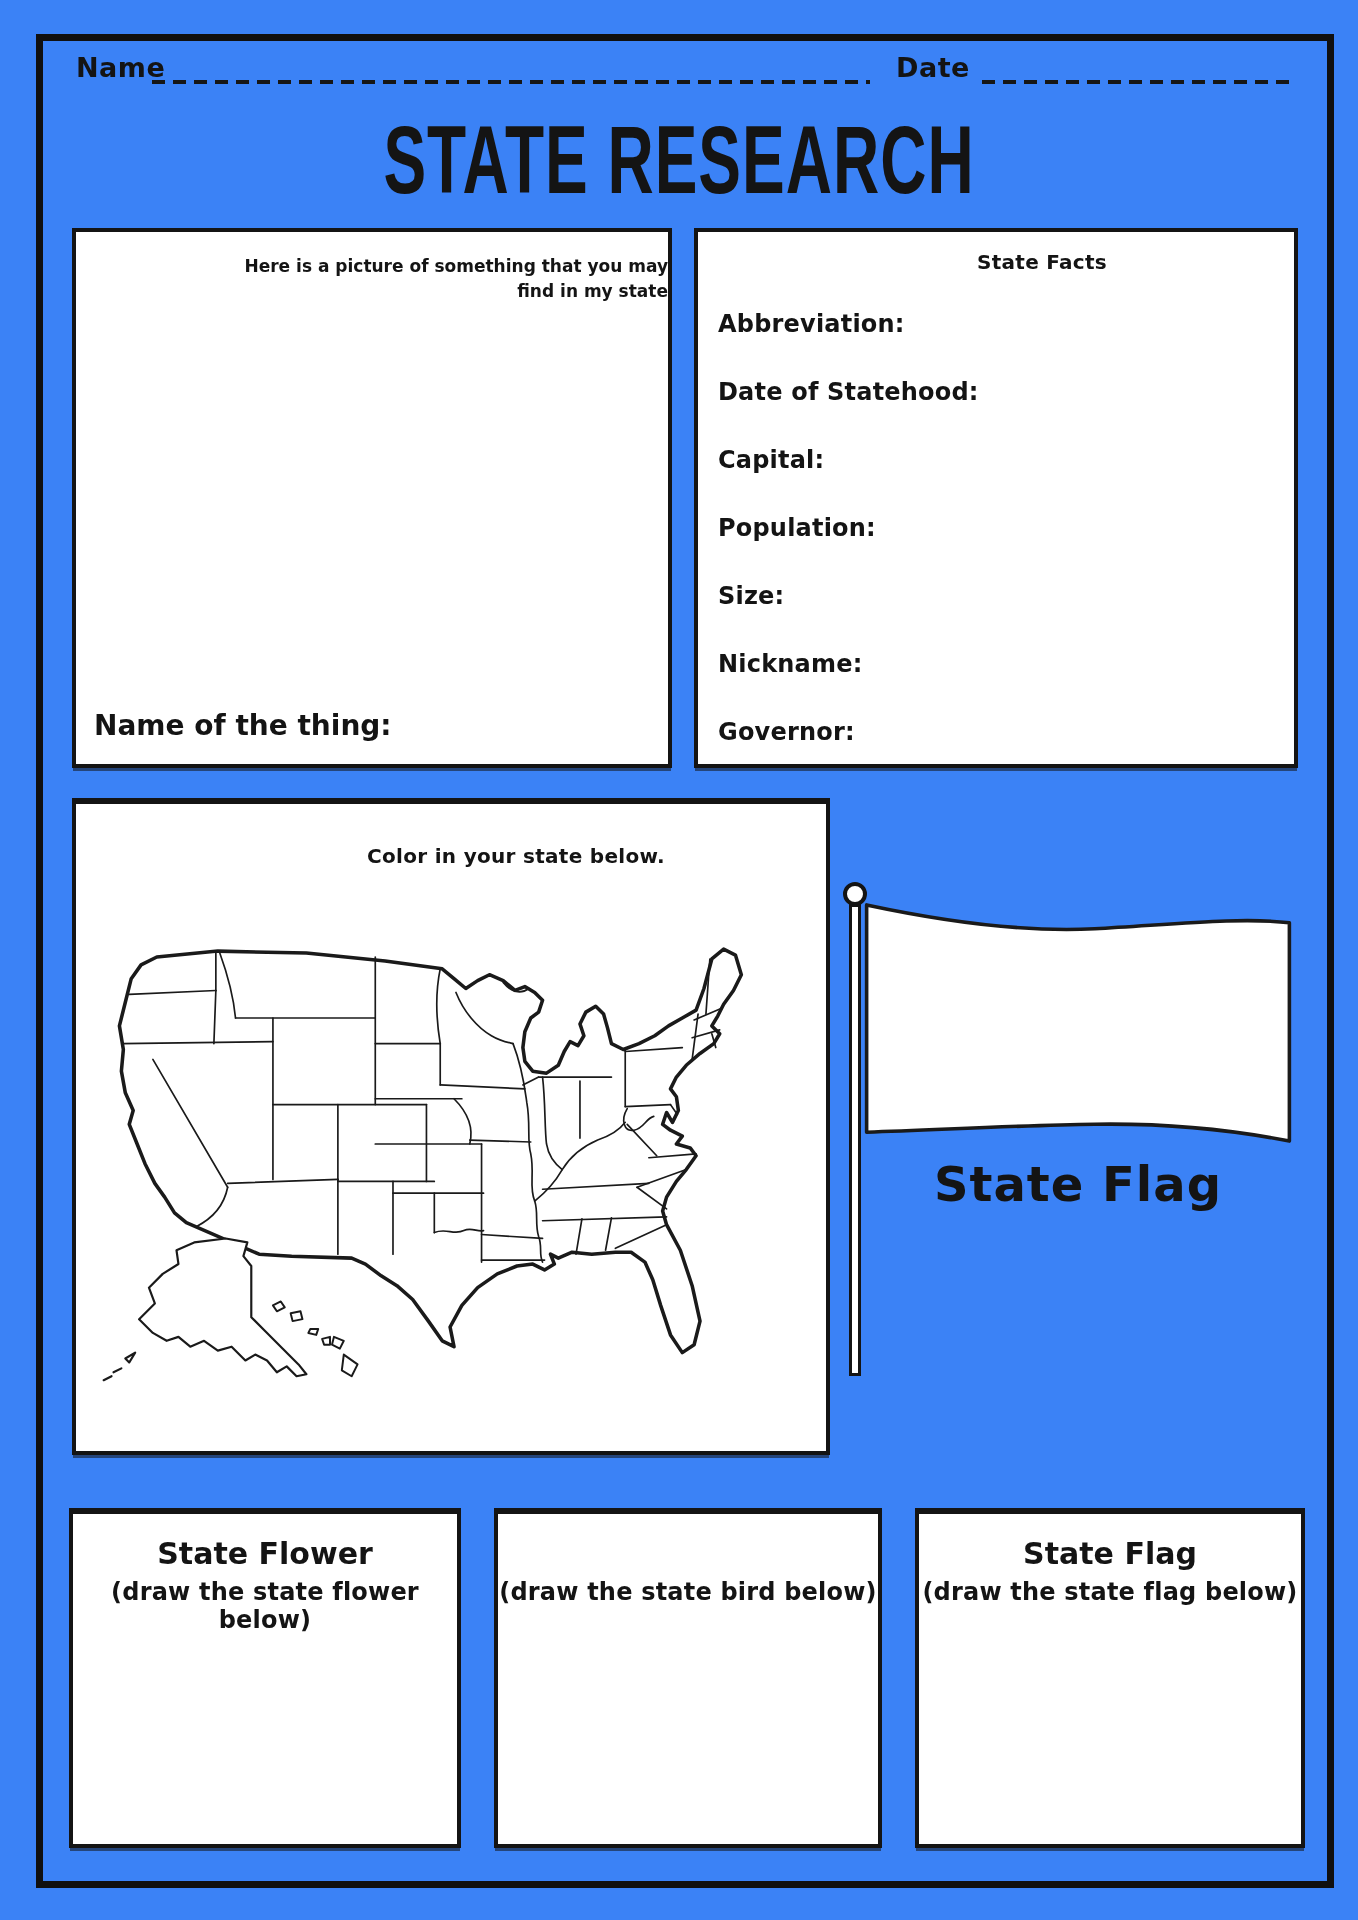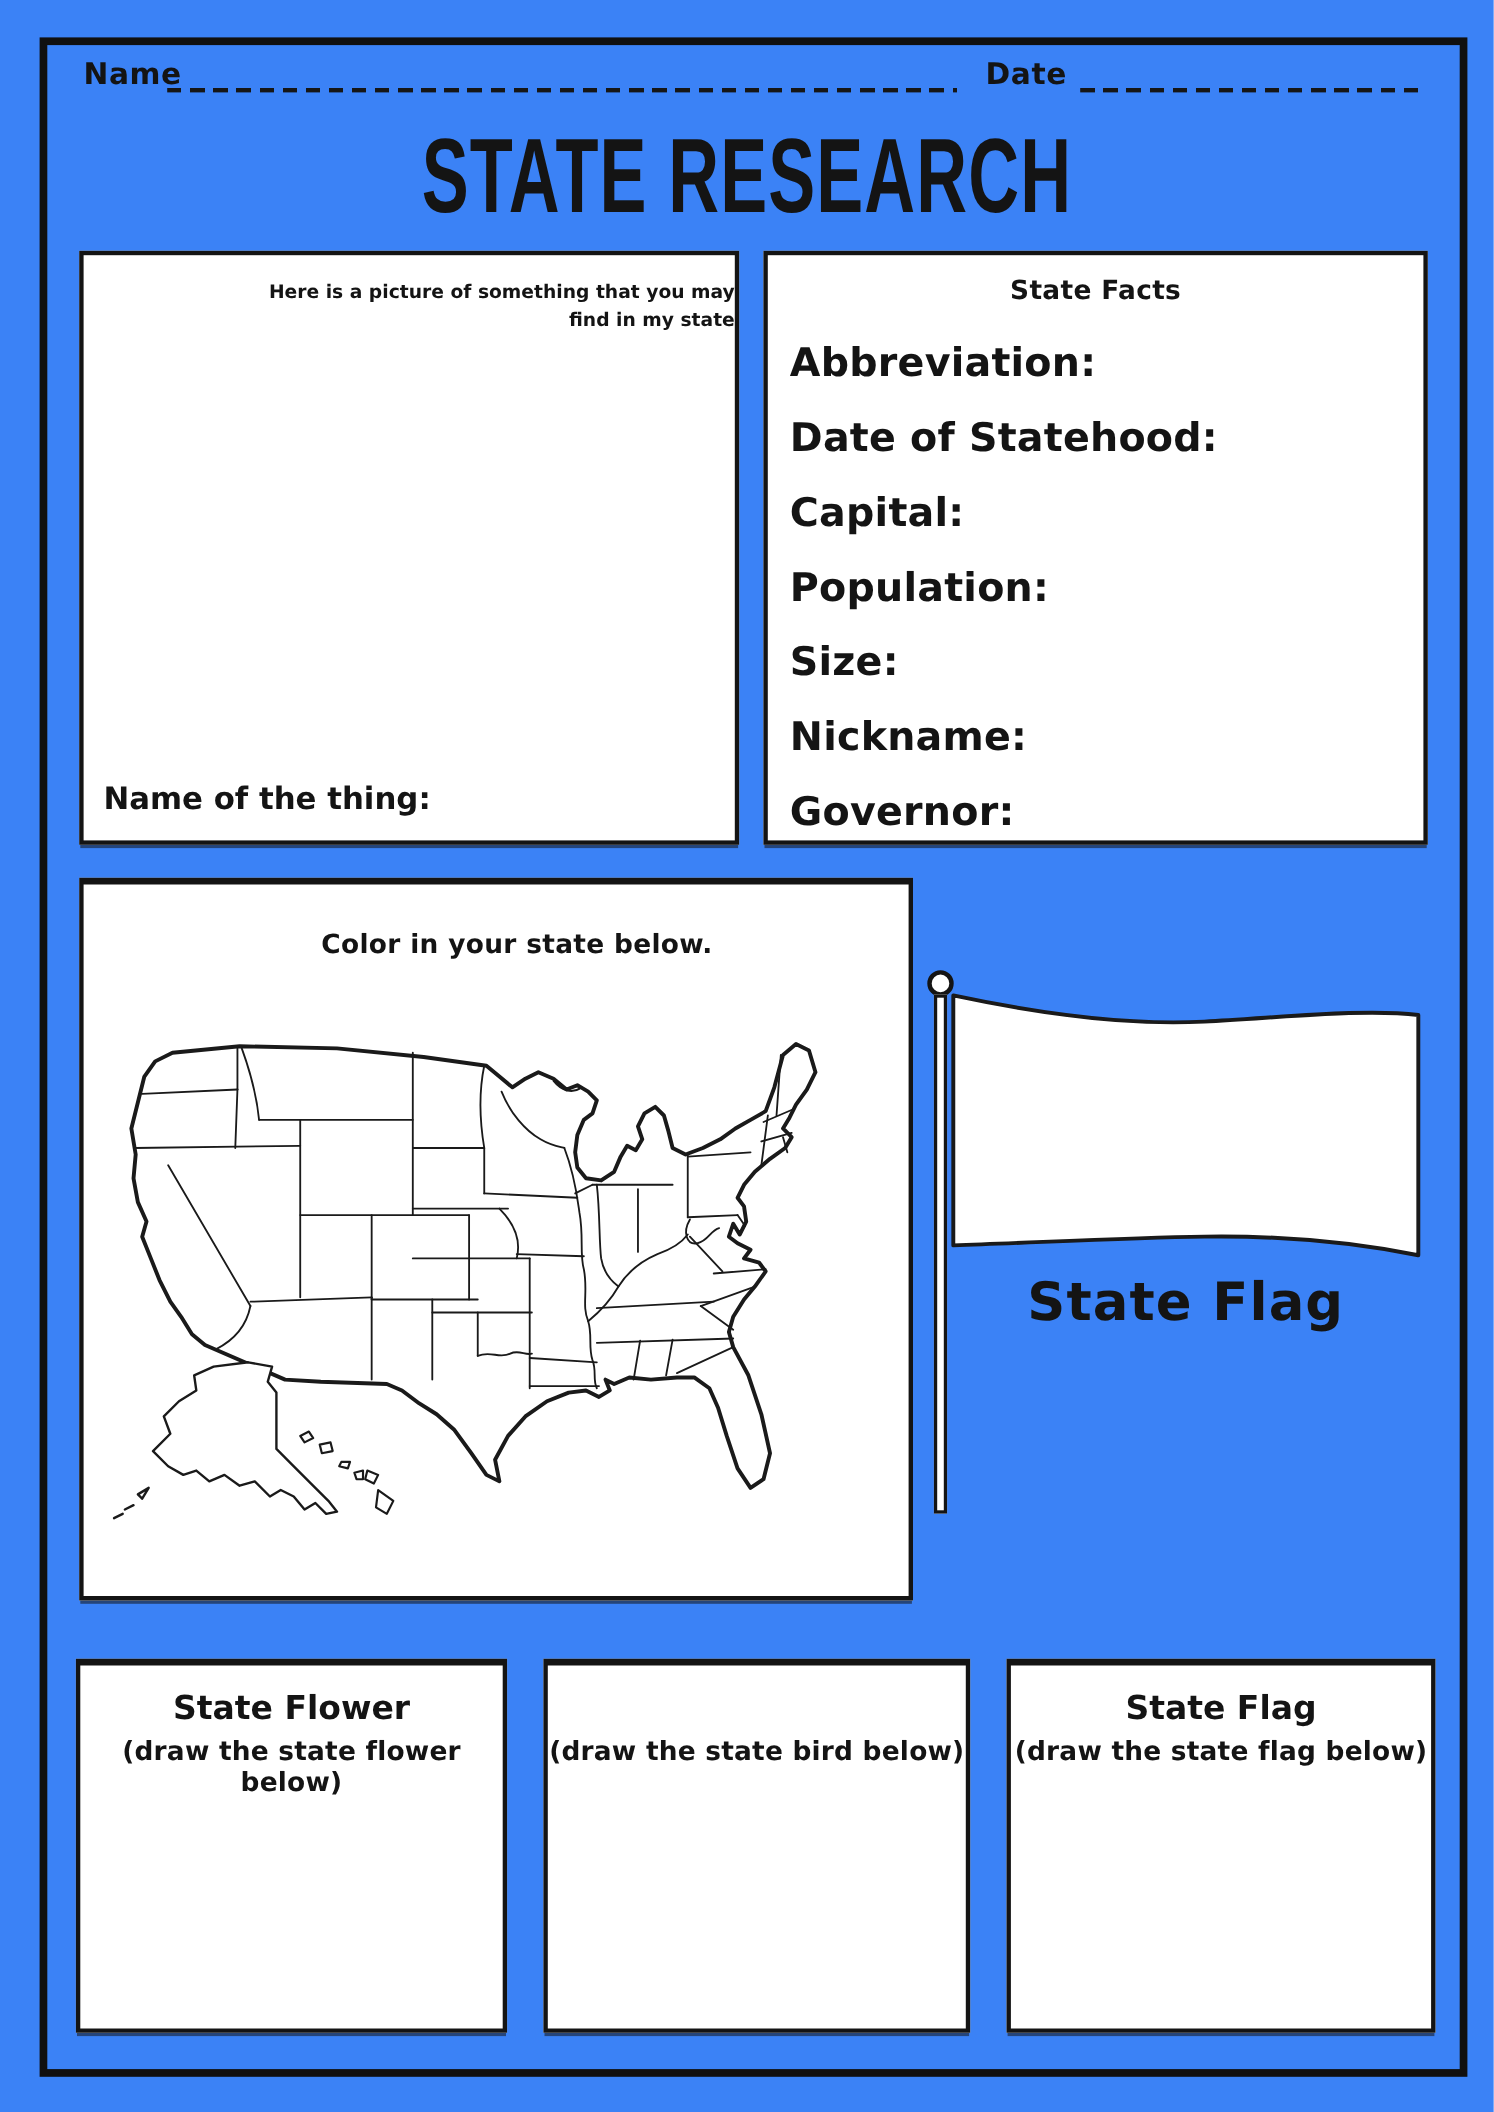--- a/index.html
+++ b/index.html
@@ -22,32 +22,32 @@
     font-family:"Liberation Sans","DejaVu Sans",sans-serif;
     font-size:64px;font-weight:700;letter-spacing:1px;
     transform:scaleY(1.5);transform-origin:top center;white-space:nowrap;
   }
   
   .box{
     position:absolute;background:#ffffff;border:4px solid #141414;box-sizing:border-box;
     box-shadow:0 4px 0 -1px rgba(20,20,20,.55);
   }
   .box.heavy-top{border-top-width:6px;}
-  .box-title{width:100%;text-align:center;font-size:24px;font-weight:700;letter-spacing:.3px;}
+  .box-title{width:100%;text-align:center;font-size:20px;font-weight:700;letter-spacing:.3px;margin-left:46px;}
   
   #picture-box{left:72px;top:228px;width:600px;height:540px;}
   #picture-heading{position:absolute;left:0;top:22px;width:100%;text-align:right;
     font-size:17px;font-weight:700;line-height:1.45;}
   #picture-name-label{position:absolute;left:18px;bottom:22px;font-size:28px;font-weight:600;}
   #picture-draw-area{position:absolute;left:8px;top:100px;right:8px;bottom:70px;}
   
   #facts-box{left:694px;top:228px;width:604px;height:540px;}
   #facts-title{position:absolute;top:18px;}
   .fact-row{position:absolute;left:20px;right:12px;height:44px;}
-  .fact-label{font-size:36px;font-weight:600;letter-spacing:.2px;margin-top:46px;}
+  .fact-label{font-size:24px;font-weight:600;letter-spacing:.2px;margin-top:46px;}
   .fact-space{position:absolute;right:0;top:0;height:100%;left:300px;}
   
   #map-box{left:72px;top:798px;width:758px;height:657px;}
   #map-title{position:absolute;top:40px;padding-left:19px;}
   #us-map{position:absolute;left:4px;top:92px;}
   
   #flag-finial{position:absolute;left:843px;top:882px;width:24px;height:24px;border:4px solid #141414;
     border-radius:50%;background:#fff;box-sizing:border-box;}
   #flagpole{position:absolute;left:849px;top:904px;width:12px;height:472px;border:3px solid #141414;
     background:#fff;box-sizing:border-box;}

